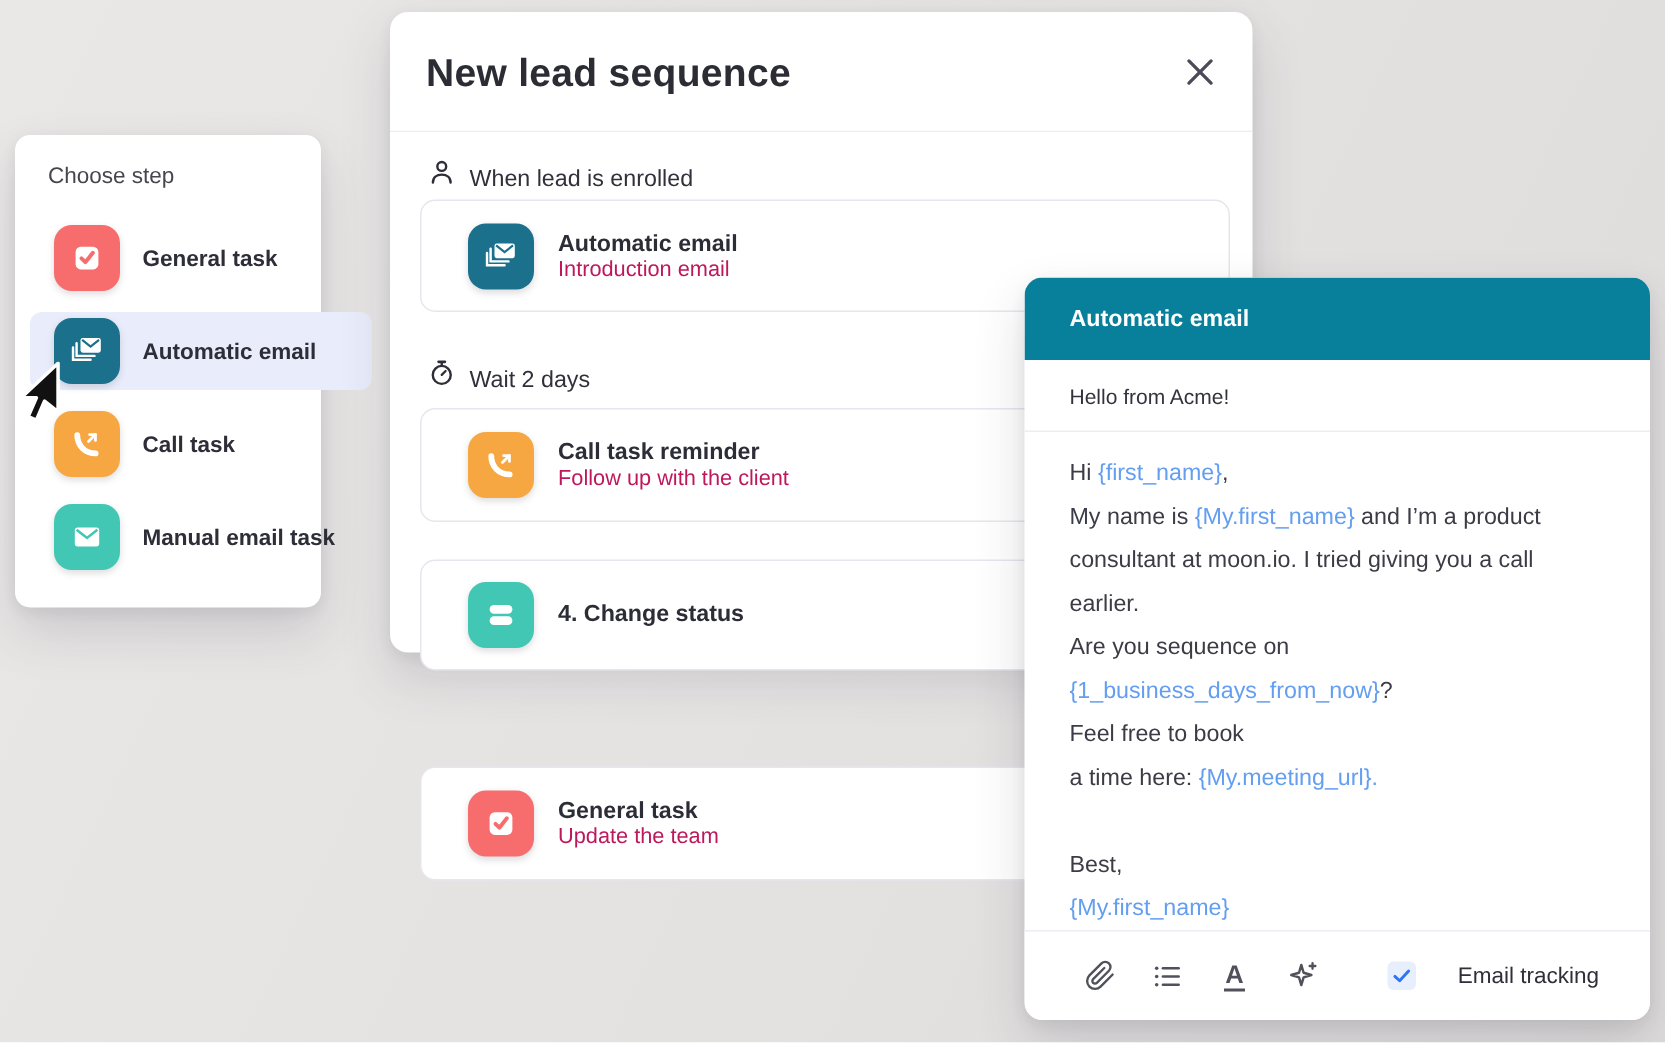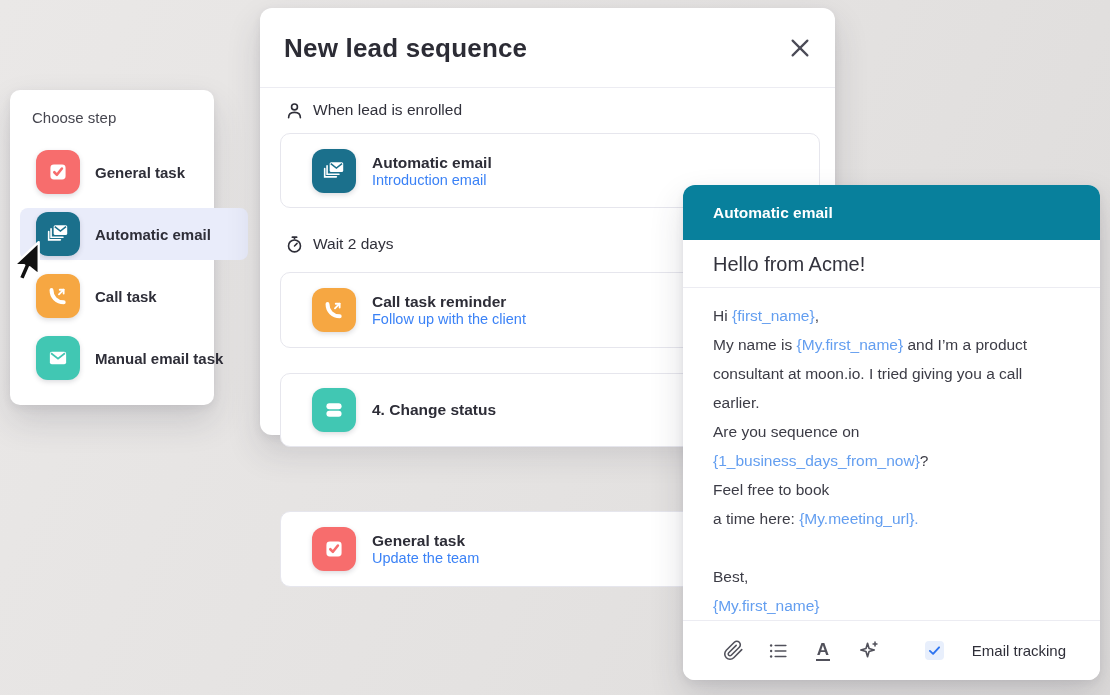--- a/index.html
+++ b/index.html
@@ -26,37 +26,37 @@
   .step-label { font-size:15px; font-weight:700; color:#2e2e38; }
 
   
   .modal { left:260px; top:8px; width:575px; height:427px; border-radius:12px; z-index:2; }
   .modal-header { position:absolute; top:0; left:0; right:0; height:80px;
                   border-bottom:1px solid #ececf2; border-radius:12px 12px 0 0; }
   .modal-title { position:absolute; left:24px; top:0; line-height:80px; font-size:26px;
                  font-weight:700; letter-spacing:.2px; color:#2c2c35; }
   .close-btn { position:absolute; right:22px; top:27px; width:26px; height:26px; cursor:pointer;
                display:flex; align-items:center; justify-content:center; }
-  .flow-label { position:absolute; left:25px; height:28px; display:flex; align-items:flex-start;
+  .flow-label { position:absolute; left:25px; height:28px; display:flex; align-items:flex-end;
                 gap:9px; font-size:15.5px; color:#31313b; }
   .flow-label.trigger{top:93px} .flow-label.wait1{top:227px} .flow-label.wait2{top:465px}
   .step-card { position:absolute; left:20px; width:540px; background:#fff;
                border:1px solid #e6e6ed; border-radius:10px; display:flex; align-items:center;
                padding-left:31px; gap:16px; cursor:pointer; }
   .step-card.c0{top:125px;height:75px} .step-card.c1{top:264px;height:76px}
   .step-card.c2{top:365px;height:74px} .step-card.c3{top:503px;height:76px}
   .card-title { font-size:15.5px; font-weight:700; color:#2d2d37; }
-  .card-sub { font-size:14.5px; color:#3b82f6; margin-top:0; }
+  .card-sub { font-size:14.5px; color:#be185d; margin-top:0; }
 
   
   .email-panel { left:683px; top:185px; width:417px; height:495px; border-radius:12px;
                  overflow:hidden; z-index:3; }
   .email-header { height:55px; background:#08809c; color:#fff; font-size:15.5px;
                   font-weight:700; line-height:55px; padding-left:30px; }
-  .email-subject { height:48px; line-height:48px; padding-left:30px; font-size:20px;
+  .email-subject { height:48px; line-height:48px; padding-left:30px; font-size:14px;
                    color:#33333d; border-bottom:1px solid #ececf2; }
   .email-body { padding:13px 34px 0 30px; font-size:15.5px; color:#3c3c46; }
   .body-line { min-height:29px; line-height:29px; }
   .var { color:#639ef0;margin-top:17px; }
   .email-toolbar { position:absolute; bottom:0; left:0; right:0; height:60px; background:#fff;
                    border-top:1px solid #ececf2; display:flex; align-items:center;
                    padding:0 34px 0 38px; gap:21px; }
   .tb-icon { width:24px; height:24px; color:#51515b; display:flex; align-items:center;
              justify-content:center; cursor:pointer; }
   .tb-a { font-size:17px; font-weight:700; color:#51515b; border-bottom:2px solid #51515b;

